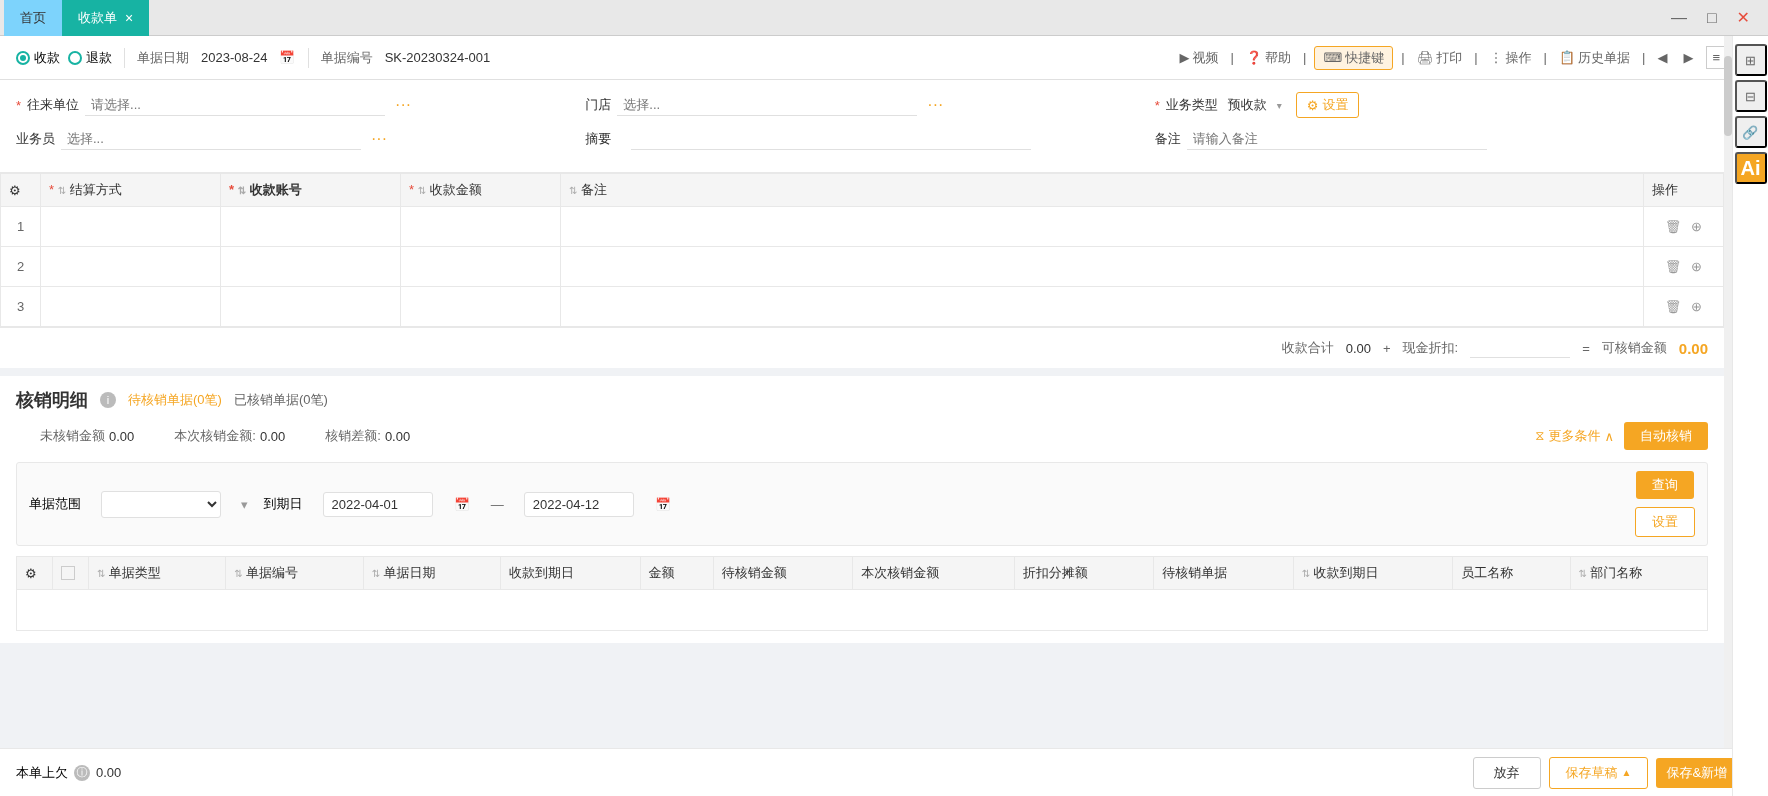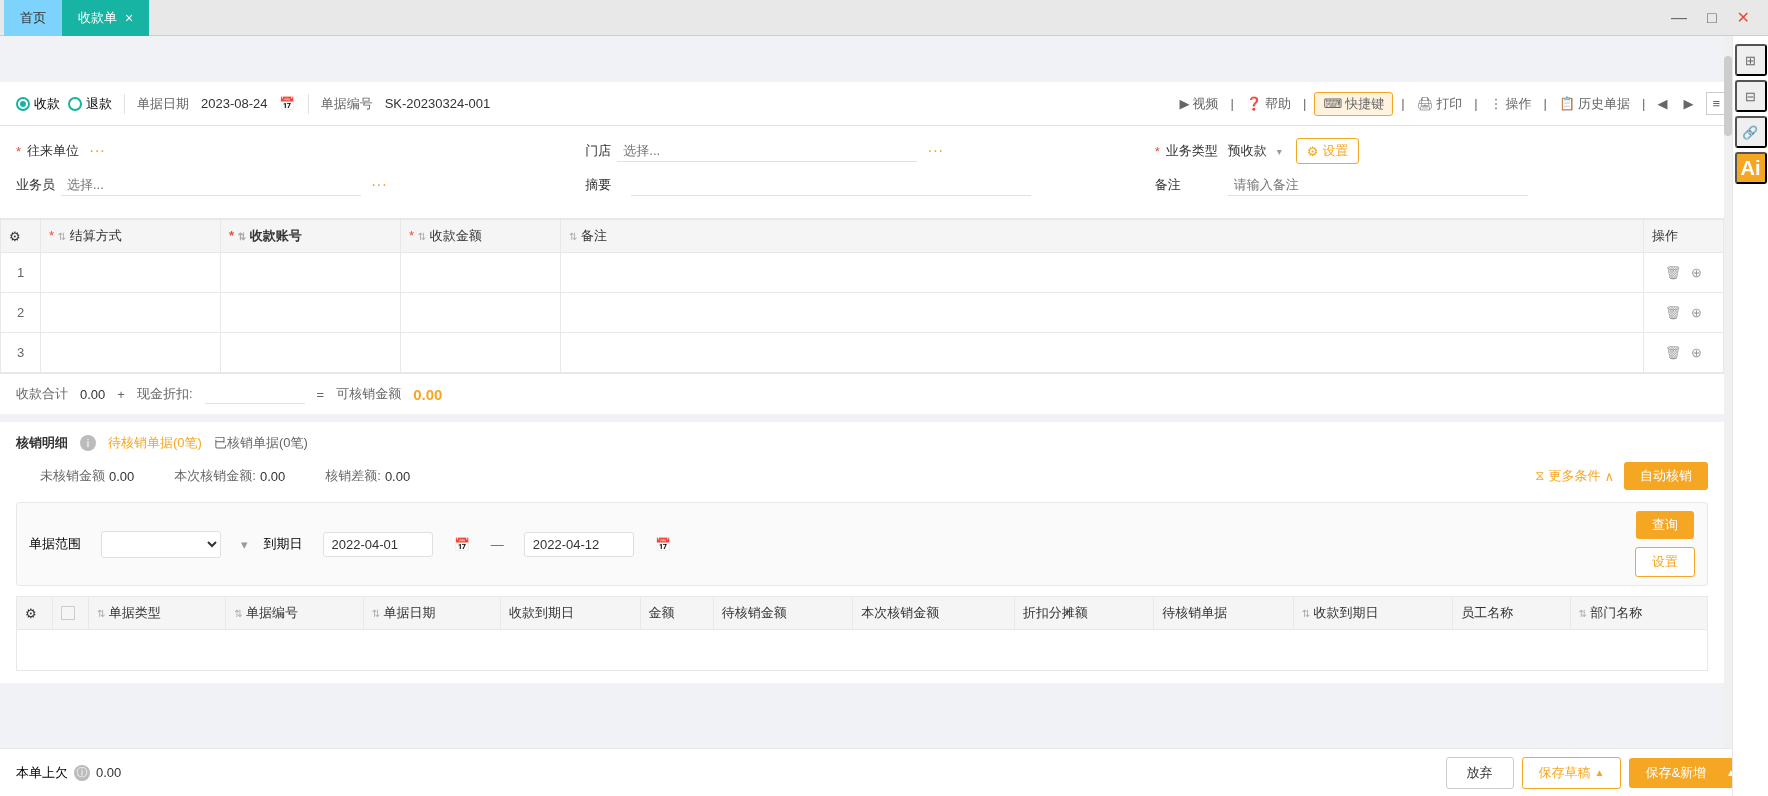--- a/index.html
+++ b/index.html
@@ -25,21 +25,21 @@
       margin-left: auto; display: flex; align-items: center; gap: 8px; padding-right: 8px;
     }
     .win-btn {
       background: none; border: none; cursor: pointer; font-size: 16px; color: #666; padding: 2px 6px;
     }
     .win-close { color: #e74c3c; }
 
     
     .toolbar {
       background: #fff; border-bottom: 1px solid #e0e0e0; height: 44px;
-      display: flex; align-items: center; padding: 0 16px; gap: 12px; margin-top: 46px;
+      display: flex; align-items: center; padding: 0 16px; gap: 12px;
     }
     .radio-group { display: flex; align-items: center; gap: 8px; }
     .radio-item { display: flex; align-items: center; gap: 4px; cursor: pointer; }
     .radio-circle {
       width: 14px; height: 14px; border-radius: 50%; border: 2px solid #17b3a3;
       display: flex; align-items: center; justify-content: center;
     }
     .radio-circle.checked::after {
       content: ''; width: 6px; height: 6px; border-radius: 50%; background: #17b3a3;
     }
@@ -90,35 +90,35 @@
       width: 100%; height: 100%; border: none; outline: none; padding: 4px 8px;
       background: transparent;
     }
     .row-num { text-align: center; color: #666; padding: 4px 8px; }
     .action-cell { text-align: center; white-space: nowrap; padding: 0 8px; }
     .action-icon { cursor: pointer; color: #999; margin: 0 3px; }
 
     
     .summary-row {
       background: #fff; padding: 10px 16px; display: flex; align-items: center;
-      gap: 12px; border-top: 1px solid #e8e8e8;
+      justify-content: flex-end; gap: 12px; border-top: 1px solid #e8e8e8;
       border-bottom: 4px solid #f0f2f5;
     }
     .summary-text { color: #666; }
     .summary-value { color: #333; font-weight: 500; }
     .summary-orange { color: #f5a623; font-weight: bold; font-size: 15px; }
     .summary-input {
       border: none; border-bottom: 1px solid #e0e0e0; outline: none;
       width: 100px; padding: 2px 4px; text-align: right;
     }
 
     
     .reconcile-section { background: #fff; margin-top: 4px; padding: 12px 16px; }
     .section-header { display: flex; align-items: center; gap: 12px; margin-bottom: 10px; }
-    .section-title { font-size: 13px; font-weight: bold; color: #333; }
+    .section-title { font-size: 18px; font-weight: bold; color: #333; }
     .info-icon {
       width: 16px; height: 16px; border-radius: 50%; background: #bbb; color: #fff;
       display: inline-flex; align-items: center; justify-content: center; font-size: 11px; cursor: pointer;
     }
     .tab-link {
       color: #f5a623; cursor: pointer; text-decoration: none; font-size: 13px;
     }
     .stats-row { display: flex; align-items: center; gap: 16px; margin-bottom: 12px; }
     .stat-item { display: flex; align-items: center; gap: 4px; margin-left: 24px; }
     .stat-label { color: #666; }
@@ -166,21 +166,21 @@
     .btn-discard {
       background: #fff; border: 1px solid #ccc; color: #333; border-radius: 3px;
       padding: 6px 20px; cursor: pointer; font-size: 13px;
     }
     .btn-draft {
       background: #fff; border: 1px solid #f5a623; color: #f5a623; border-radius: 3px;
       padding: 6px 16px; cursor: pointer; font-size: 13px; display: flex; align-items: center; gap: 4px;
     }
     .btn-save {
       background: #f5a623; border: none; color: #fff; border-radius: 3px;
-      padding: 6px 16px; cursor: pointer; font-size: 13px; display: flex; align-items: center; gap: 20px;
+      padding: 6px 10px; cursor: pointer; font-size: 13px; display: flex; align-items: center; gap: 5px;
     }
     .btn-arrow { font-size: 10px; }
 
     
     .right-sidebar {
       position: fixed; right: 0; top: 36px; bottom: 0; width: 36px;
       background: #fff; border-left: 1px solid #e8e8e8; display: flex; flex-direction: column;
       align-items: center; padding-top: 8px; gap: 4px;
     }
     .sidebar-icon-btn {
@@ -278,20 +278,21 @@
   </div>
 </div>
 
 <div style="margin-right:44px; margin-bottom:48px; overflow-y:auto; height:calc(796px - 36px - 44px - 48px);">
 
   <div class="form-area">
     <div class="form-row">
       <div class="form-field" style="flex:2;">
         <span class="required-star">*</span>
         <span class="form-label">往来单位</span>
+        <input class="form-input" style="max-width: 300px;" placeholder="请选择...">
         <span class="more-btn">···</span>
       </div>
       <div class="form-field" style="flex:2;">
         <span class="form-label">门店</span>
         <input class="form-input" style="max-width: 300px;" placeholder="选择...">
         <span class="more-btn">···</span>
       </div>
       <div class="form-field" style="flex:2;">
         <span class="required-star">*</span>
         <span class="form-label">业务类型</span>
@@ -308,21 +309,21 @@
         <span class="form-label">业务员</span>
         <input class="form-input" style="max-width: 300px;" placeholder="选择...">
         <span class="more-btn">···</span>
       </div>
       <div class="form-field" style="flex:2;gap:20px;">
         <span class="form-label">摘要</span>
         <input class="form-input" style="max-width: 400px;">
       </div>
       <div class="form-field" style="flex:2;">
         <span class="form-label">备注</span>
-        <input class="form-input" style="max-width: 300px; margin-left: 41px;" placeholder="请输入备注">
+        <input class="form-input" style="max-width: 300px;" placeholder="请输入备注">
       </div>
     </div>
   </div>
 
   <div class="table-container">
     <table class="data-table">
       <thead>
         <tr>
           <th style="width:40px;">
             <span>⚙</span>

